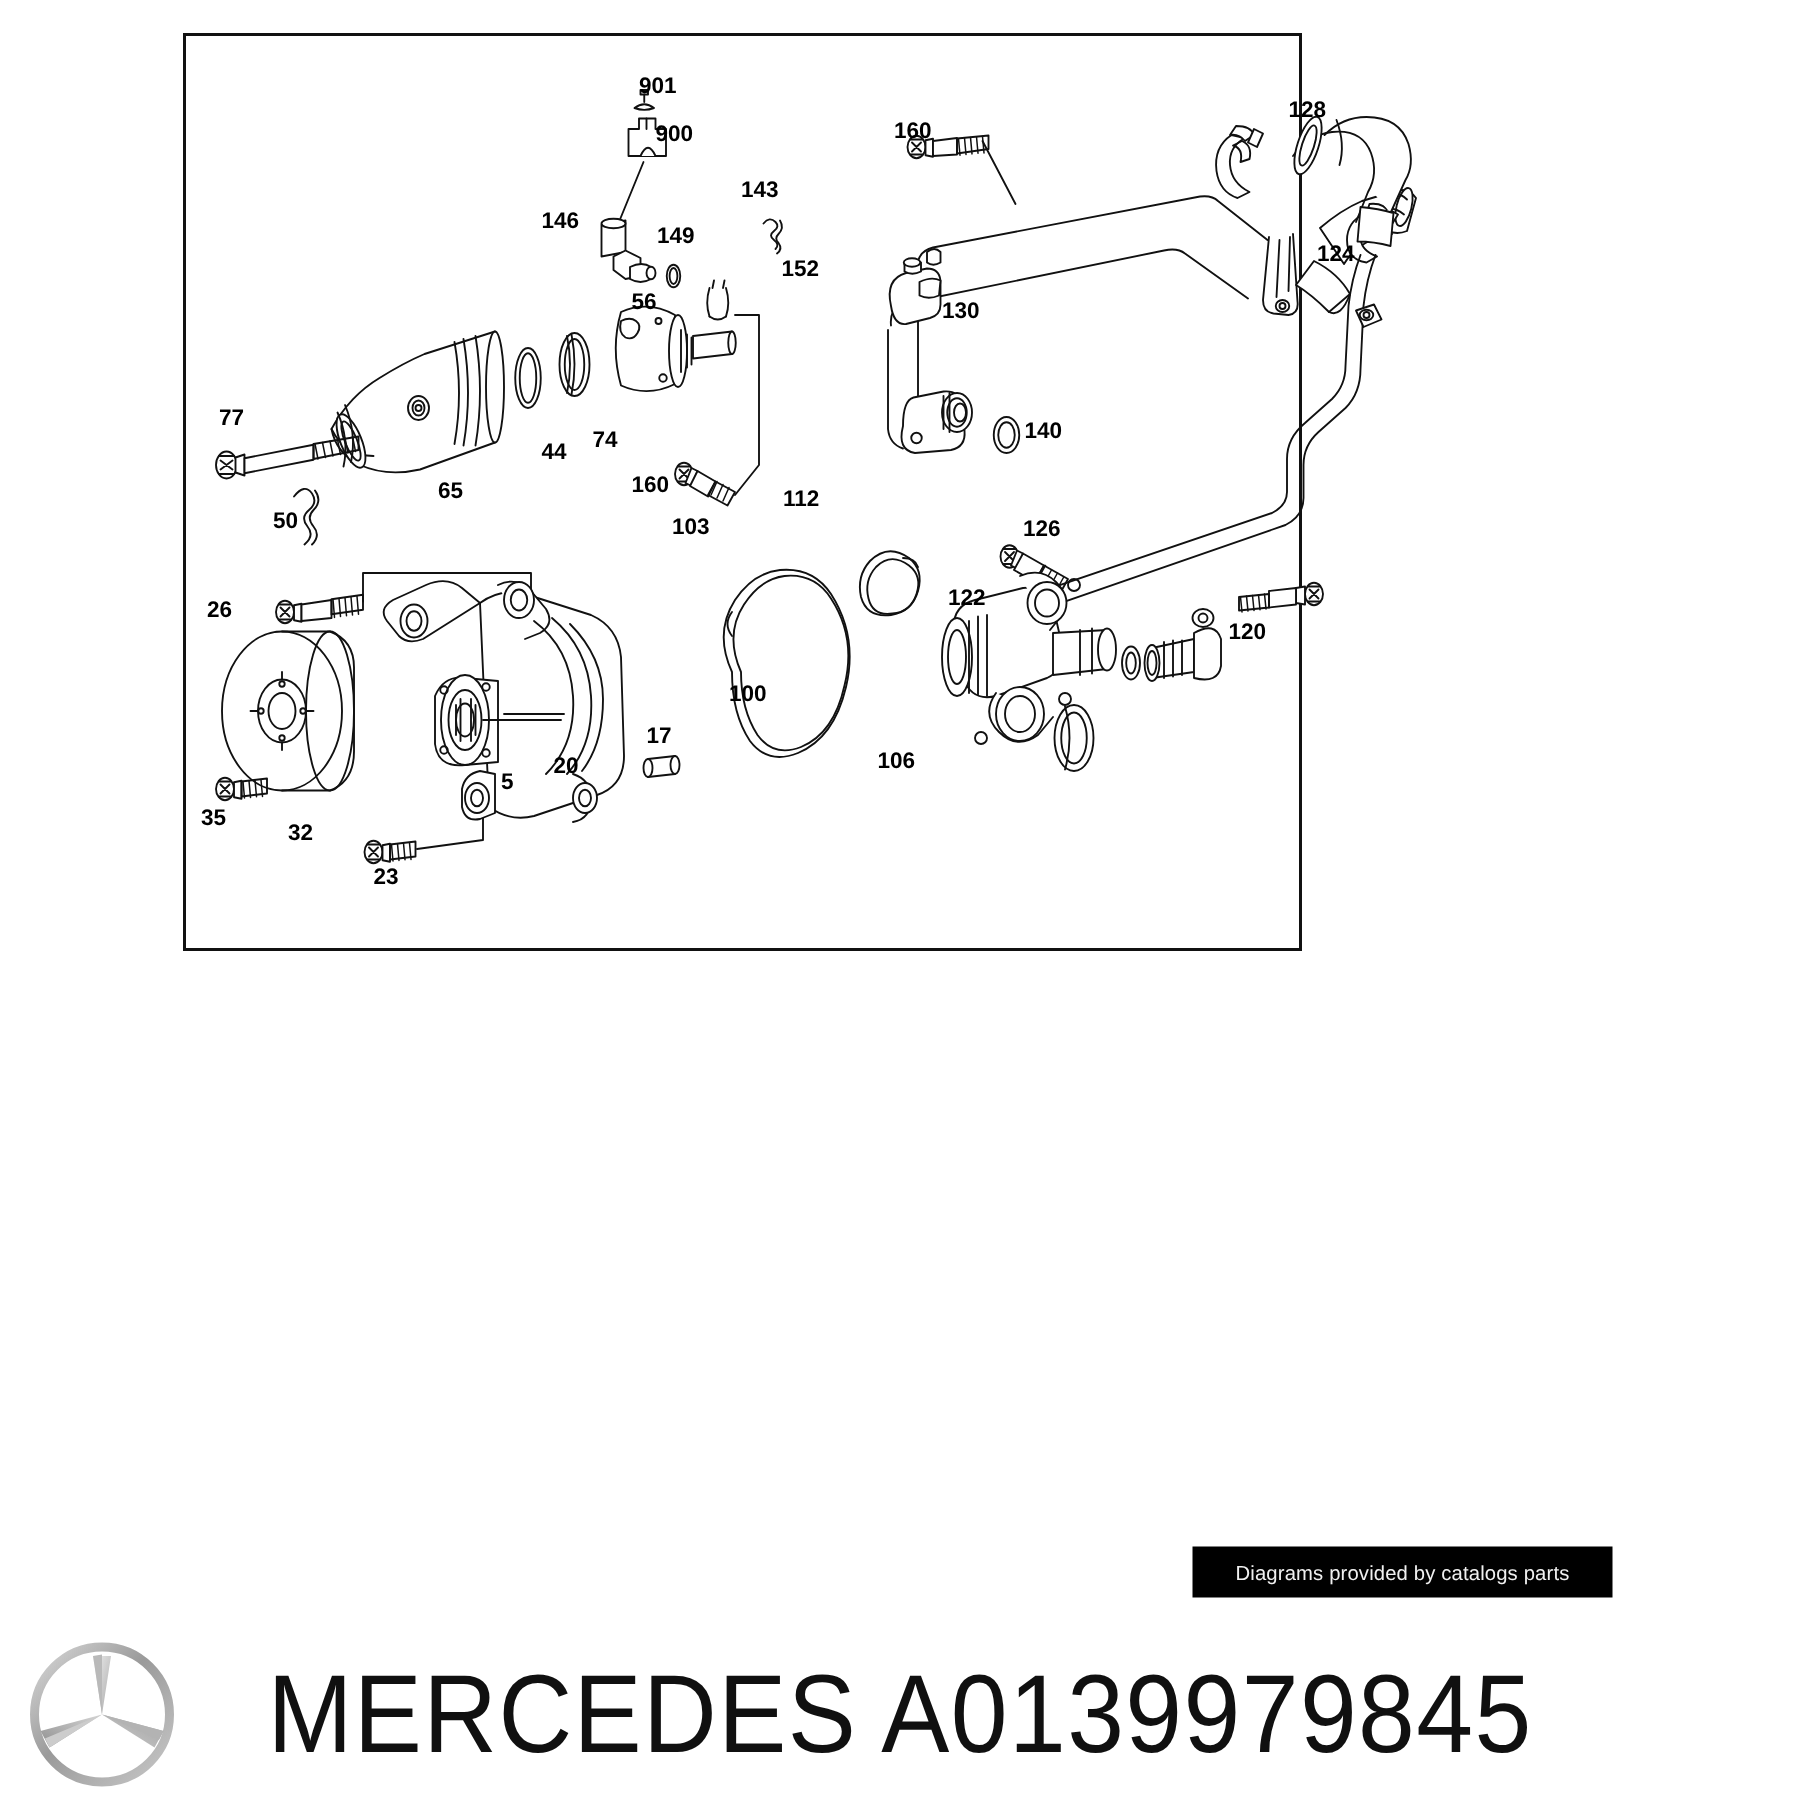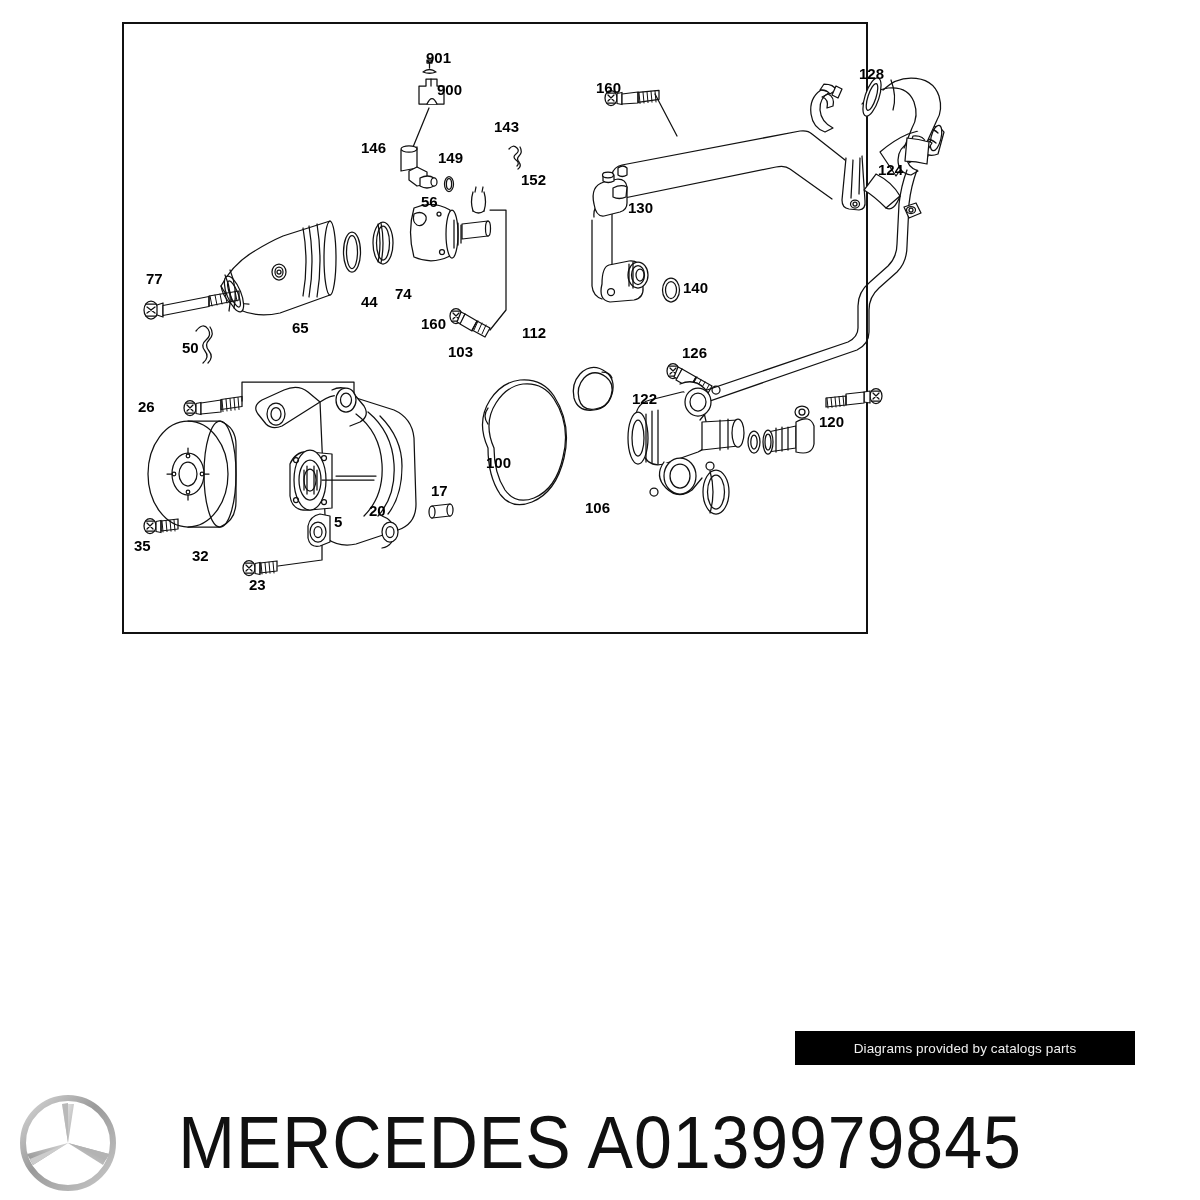--- a/index.html
+++ b/index.html
@@ -33,21 +33,21 @@
     color:#000000;
     line-height:1;
     white-space:nowrap;
     letter-spacing:0px;
   }
 
   
   .watermark{
     position:absolute;
     left:795px;top:1031px;
-    width:340px;height:34px;
+    width:280px;height:34px;
     background:#000000;
     color:#f0f0f0;
     font-family:"Liberation Sans",sans-serif;
     font-size:13.5px;
     display:flex;
     align-items:center;
     justify-content:center;
     letter-spacing:.1px;
   }
 

